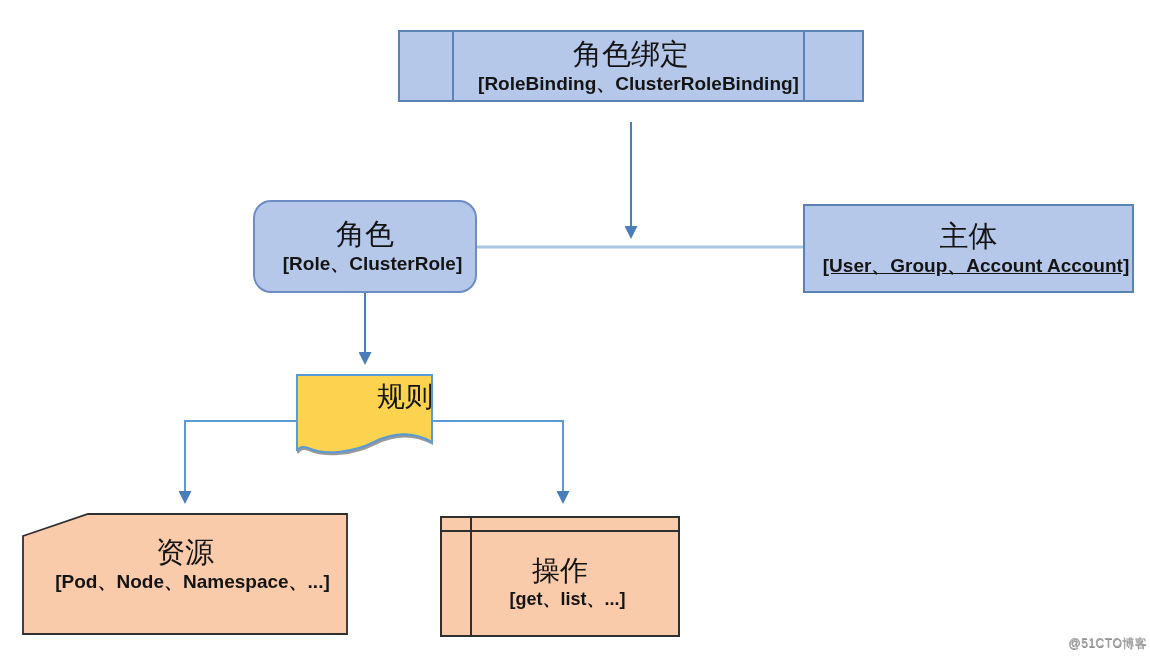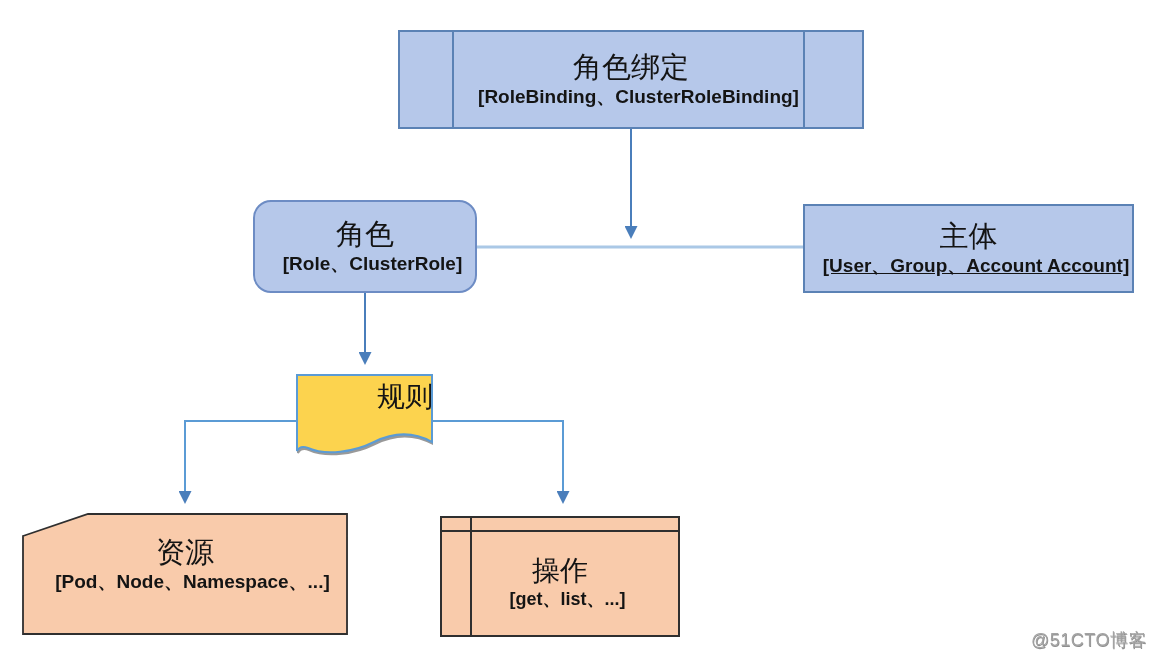--- a/index.html
+++ b/index.html
@@ -10,21 +10,21 @@
   .connector-layer{position:absolute;left:0;top:0;z-index:0;}
   .node{
     position:absolute;box-sizing:border-box;z-index:1;
     display:flex;flex-direction:column;align-items:center;justify-content:center;
     text-align:center;
   }
   .title{font-size:29px;line-height:1.2;color:#141414;}
   .subtitle{font-size:19px;font-weight:700;line-height:1.25;color:#141414;white-space:nowrap;margin-left:15px;}
   
   .blue-fill{background:#b6c8ea;}
-  .node-role-binding{left:398px;top:30px;width:466px;height:99px;border:2px solid #5b82b5;}
+  .node-role-binding{left:398px;top:30px;width:466px;height:72px;border:2px solid #5b82b5;}
   .node-role-binding .strip{position:absolute;top:0;bottom:0;width:2px;background:#5b82b5;}
   .strip-left{left:52px;}
   .strip-right{right:57px;}
   .node-role{left:253px;top:200px;width:224px;height:93px;border:2px solid #6d8cc4;border-radius:18px;align-items:center;}
   .node-subject{left:803px;top:204px;width:331px;height:89px;border:2px solid #5b82b5;}
   .node-subject .subtitle{text-decoration:underline;}
   
   .rule-wrap{position:absolute;left:296px;top:374px;width:137px;height:92px;z-index:1;}
   .rule-wrap svg{position:absolute;left:0;top:0;}
   .rule-wrap .labels{position:absolute;left:0;top:6px;width:137px;text-align:right;}
@@ -40,21 +40,21 @@
     background:#f9cbab;border:2px solid #2f2f2f;
     padding-top:12px;
   }
   .op-hline{position:absolute;left:0;right:0;top:12px;height:2px;background:#2f2f2f;}
   .op-vline{position:absolute;top:0;bottom:0;left:28px;width:2px;background:#2f2f2f;}
   .node-operation .title{font-size:28px;}
   .node-operation .subtitle{font-size:18px;}
   
   .watermark{
     position:absolute;right:3px;bottom:8px;z-index:2;
-    font-size:18px;color:#a3a3a3;letter-spacing:0.5px;
+    font-size:12px;color:#a3a3a3;letter-spacing:0.5px;
     text-shadow:0.5px 0.5px 0 #8f8f8f, -0.5px -0.5px 0 #ffffff;
   }
 </style>
 </head>
 <body>
 
 <div class="canvas">
 
   <svg class="connector-layer" width="1150" height="660" viewBox="0 0 1150 660">
     <defs>

